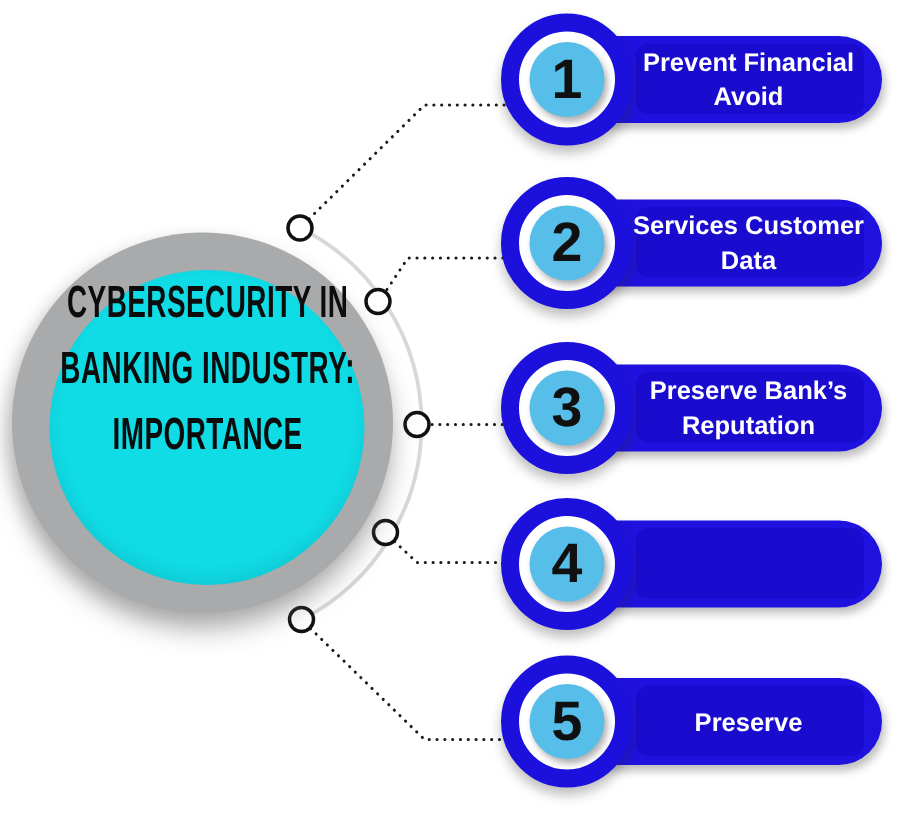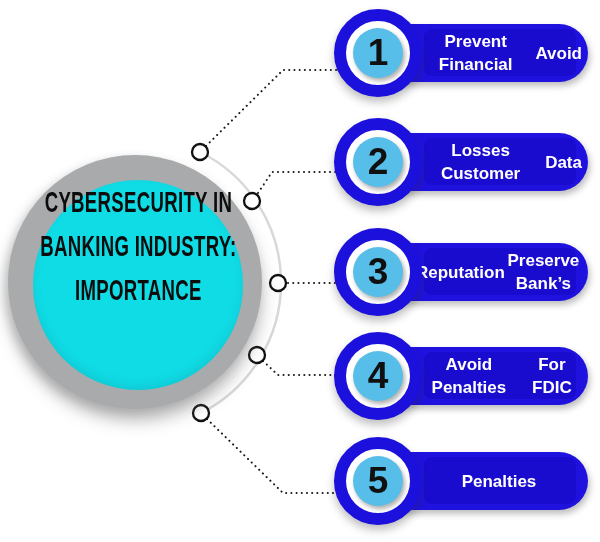--- a/index.html
+++ b/index.html
@@ -47,21 +47,21 @@
     border-radius:29px;
     box-shadow:2px 4px 6px rgba(40,40,40,.30);
   }
   .pill-inner{
     position:absolute;left:52px;top:5px;
     width:152px;height:47px;border-radius:8px;
     background:#1a0ccf;
   }
   .pill-text{
     position:absolute;left:44px;right:6px;top:0;bottom:0;
-    display:flex;flex-direction:row;align-items:center;justify-content:center;
+    display:flex;flex-direction:column;align-items:center;justify-content:center;
     color:#ffffff;font-weight:bold;font-size:17px;line-height:23px;
     text-align:center;
   }
   .num-circle{
     position:absolute;left:334px;width:88px;height:88px;
     box-sizing:border-box;
     border-radius:50%;
     background:#ffffff;
     border:12px solid #1c10dd;
     box-shadow:0 5px 8px rgba(40,40,40,.30);
@@ -118,60 +118,56 @@
     </div>
     <div class="num-circle" style="top:9px">
       <div class="num-inner">1</div>
     </div>
   </div>
 
   <div class="item">
     <div class="pill-body" style="top:133px">
       <div class="pill-inner"></div>
       <div class="pill-text">
-        <div>Losses Customer</div>
+        <div>Services Customer</div>
         <div>Data</div>
       </div>
     </div>
     <div class="num-circle" style="top:118px">
       <div class="num-inner">2</div>
     </div>
   </div>
 
   <div class="item">
     <div class="pill-body" style="top:243px">
       <div class="pill-inner"></div>
       <div class="pill-text">
+        <div>Preserve Bank’s</div>
         <div>Reputation</div>
-        <div>Preserve Bank’s</div>
       </div>
     </div>
     <div class="num-circle" style="top:228px">
       <div class="num-inner">3</div>
     </div>
   </div>
 
   <div class="item">
     <div class="pill-body" style="top:347px">
       <div class="pill-inner"></div>
-      <div class="pill-text">
-        <div>Avoid Penalties</div>
-        <div>For FDIC</div>
-      </div>
     </div>
     <div class="num-circle" style="top:332px">
       <div class="num-inner">4</div>
     </div>
   </div>
 
   <div class="item">
     <div class="pill-body" style="top:452px">
       <div class="pill-inner"></div>
       <div class="pill-text">
-        <div>Penalties</div>
+        <div>Preserve</div>
       </div>
     </div>
     <div class="num-circle" style="top:437px">
       <div class="num-inner">5</div>
     </div>
   </div>
 
 </div>
 
 </body></html>

